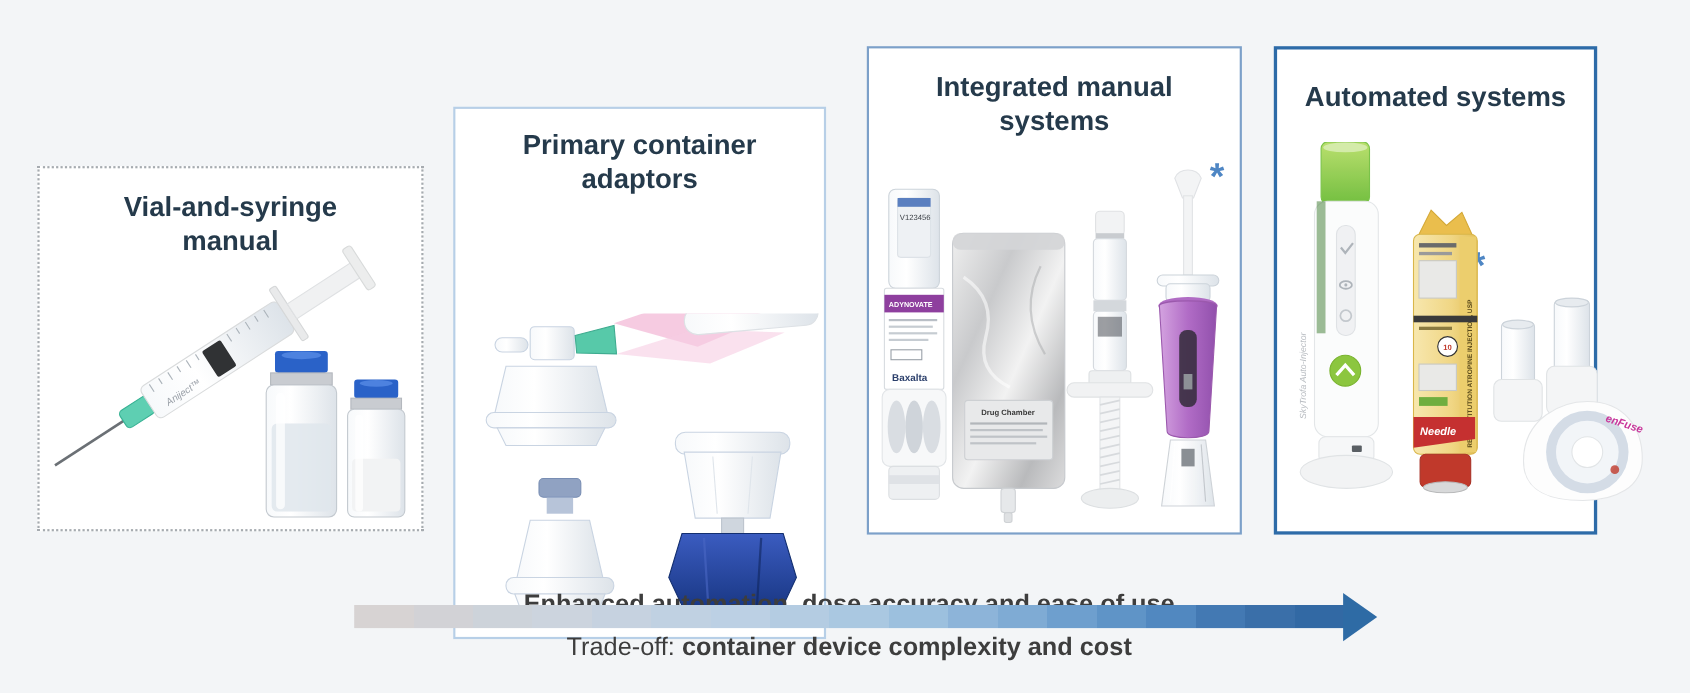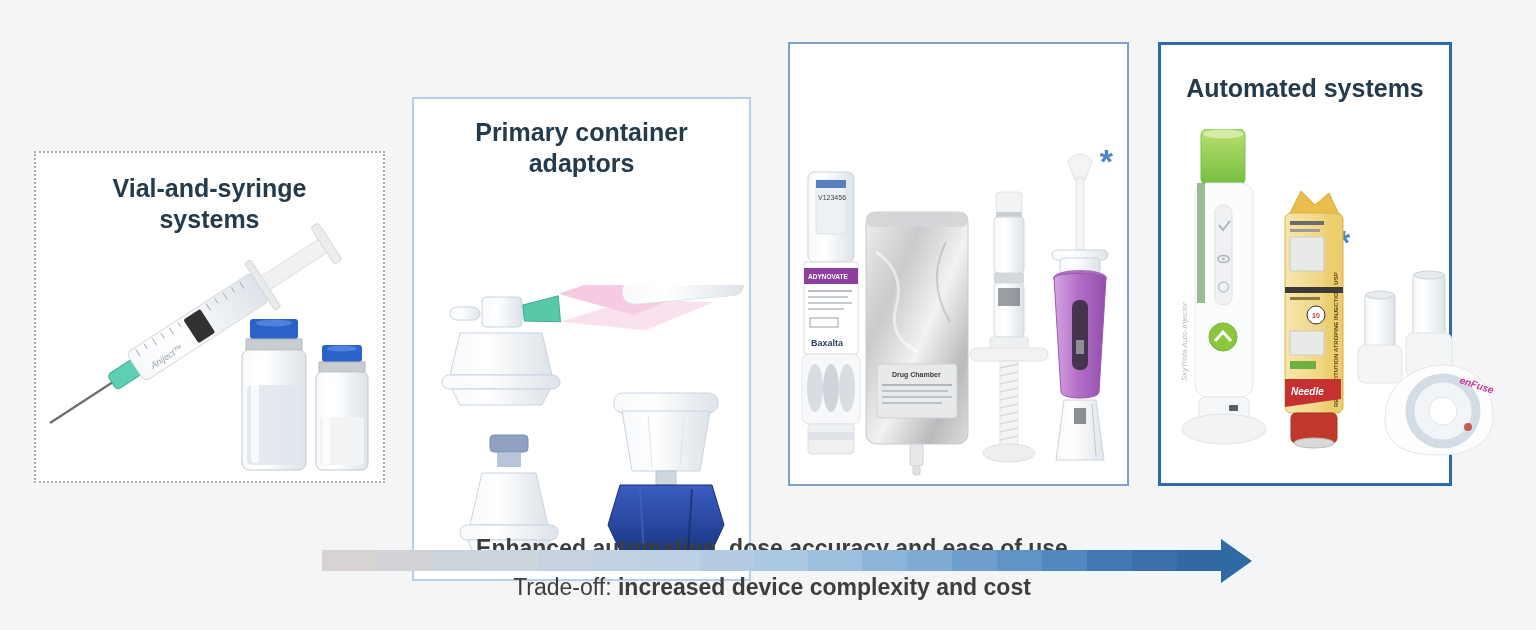--- a/index.html
+++ b/index.html
@@ -89,21 +89,21 @@
       </linearGradient>
       <linearGradient id="yellowGrad" x1="0" y1="0" x2="1" y2="0">
         <stop offset="0" stop-color="#f7e7ae"></stop>
           <stop offset="0.6" stop-color="#f0d684"></stop>
         <stop offset="1" stop-color="#e2bf57"></stop>
       </linearGradient>
     </defs>
   </svg>
 
   <div class="stage-box" id="box1">
-    <div class="stage-title">Vial-and-syringe systems</div>
+    <div class="stage-title">Vial-and-syringe manual</div>
     <svg class="device-svg" width="347" height="260" viewBox="0 0 347 260">
 
       <g transform="translate(14,206) rotate(-33)">
         <line x1="0" y1="0" x2="76" y2="0" stroke="#6b7075" stroke-width="2.4"></line>
         <rect x="74" y="-9" width="30" height="18" rx="4" fill="#5ecfb2" stroke="#36b193"></rect>
         <rect x="102" y="-17" width="148" height="34" rx="5" fill="url(#glassGrad)" stroke="#d9dbdc"></rect>
         <g stroke="#aab2b9" stroke-width="1">
           <line x1="112" y1="-15" x2="112" y2="-7"></line>
             <line x1="122" y1="-15" x2="122" y2="-9"></line>
           <line x1="132" y1="-15" x2="132" y2="-7"></line>
@@ -176,20 +176,21 @@
         <line x1="88" y1="22" x2="84" y2="74" stroke="#dfe5eb"></line>
         <rect x="60" y="78" width="20" height="14" fill="#cfd6de" stroke="#bcc4cd"></rect>
         <path d="M24,92 L116,92 L128,132 L112,166 L28,166 L12,132 Z" fill="url(#blueBaseGrad)" stroke="#132f70"></path>
         <path d="M44,96 L48,160" stroke="#4a67c4" stroke-width="2" opacity="0.6"></path>
         <path d="M96,96 L92,160" stroke="#10265e" stroke-width="2" opacity="0.6"></path>
       </g>
     </svg>
   </div>
 
   <div class="stage-box" id="box3">
+    <div class="stage-title">Integrated manual systems</div>
     <span class="asterisk">*</span>
     <svg class="device-svg" width="337" height="330" viewBox="0 0 337 330">
 
       <g transform="translate(12,22)">
         <rect x="6" y="0" width="46" height="90" rx="6" fill="url(#glassGrad)" stroke="#ccd3da"></rect>
         <rect x="14" y="8" width="30" height="54" rx="3" fill="#eef1f4" stroke="#dde2e7"></rect>
         <rect x="14" y="8" width="30" height="8" fill="#5a7fc0"></rect>
         <text x="16" y="28" font-size="7" fill="#3a3f45">V123456</text>
         <rect x="2" y="90" width="54" height="92" rx="2" fill="#ffffff" stroke="#d8dce0"></rect>
         <rect x="2" y="96" width="54" height="16" fill="#8e3f9e"></rect>
@@ -321,16 +322,16 @@
         <circle cx="117" cy="146" r="4" fill="#c0392b" opacity="0.8"></circle>
         <text transform="translate(108,102) rotate(18)" font-size="10" font-weight="bold" font-style="italic" fill="#c9369b">enFuse</text>
       </g>
     </svg>
   </div>
 
   <div class="arrow-label-top">Enhanced automation, dose accuracy and ease of use</div>
   <div class="arrow-body"></div>
   <div class="arrow-head"></div>
   <div class="arrow-label-bottom">
-    <span>Trade-off: </span><b>increased device complexity and cost</b>
+    <span>Trade-off: </span><b>container device complexity and cost</b>
   </div>
 
 </div>
 
 </body></html>

